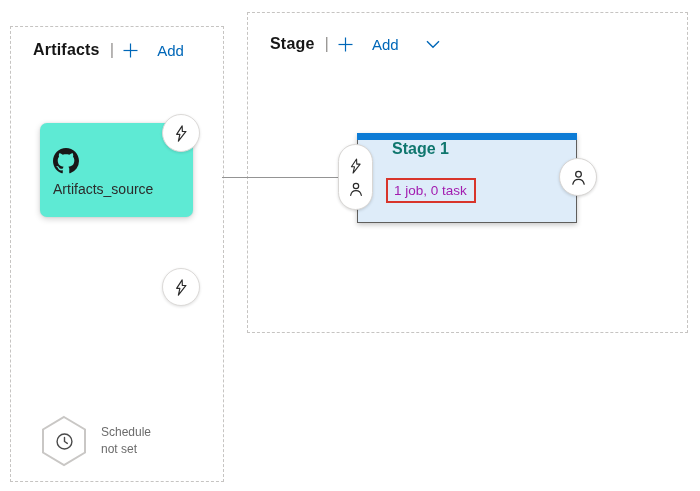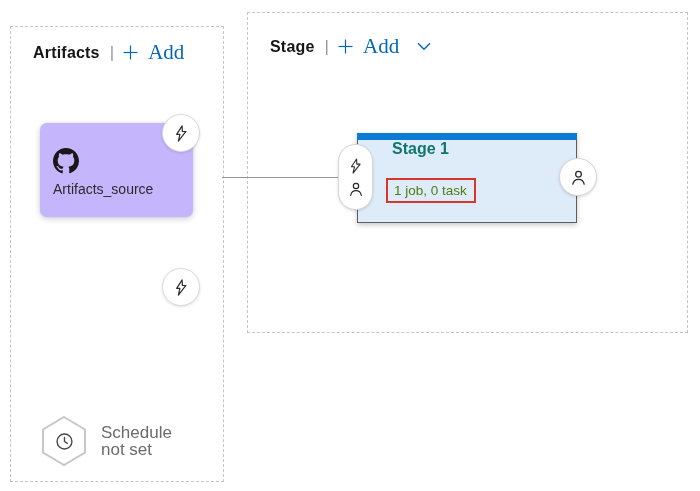--- a/index.html
+++ b/index.html
@@ -10,51 +10,51 @@
   }
   .panel { position:absolute; border:1px dashed #c6c4c2; background:#fff; }
   .panel-artifacts { left:10px; top:26px; width:214px; height:456px; }
   .panel-stages   { left:247px; top:12px; width:441px; height:321px; }
 
   .panel-header { display:flex; align-items:center; }
   .panel-artifacts .panel-header { padding:13px 0 0 22px; }
   .panel-stages   .panel-header { padding:21px 0 0 22px; }
   .panel-title { font-size:16px; font-weight:600; color:#161616; letter-spacing:.2px; }
   .divider { color:#9a9896; font-size:17px; font-weight:300; margin:0 9px 0 10px; }
-  .add-btn { display:flex; align-items:center; gap:10px; background:none; border:none;
-             padding:0; color:#0067b8; font-family:Liberation Serif, serif; font-size:21px; cursor:pointer; }
+  .add-btn { display:flex; align-items:center; gap:19px; background:none; border:none;
+             padding:0; color:#0067b8; font-family:Liberation Sans, sans-serif; font-size:15px; cursor:pointer; }
   .chev { display:flex; margin-left:8px; }
 
-  .artifact-card { position:absolute; width:153px; height:94px; background:#c4b5fd; border-radius:7px;
+  .artifact-card { position:absolute; width:153px; height:94px; background:#5eead4; border-radius:7px;
     box-shadow:0 0 2px rgba(0,0,0,.10), 0 2px 6px rgba(0,0,0,.18); cursor:pointer; }
   .card-1 { left:40px; top:123px; }
   .card-2 { left:40px; top:277px; }
   .card-icon  { position:absolute; left:13px; top:25px; display:flex; }
   .card-label { position:absolute; left:13px; top:58px; font-size:14px; color:#2b2b2b; white-space:nowrap; }
 
   .badge { position:absolute; width:38px; height:38px; border-radius:50%; background:#fff;
     border:1px solid #dcdad8; box-shadow:0 1px 3px rgba(0,0,0,.12);
     display:flex; align-items:center; justify-content:center; cursor:pointer; z-index:3; }
   .badge-1 { left:162px; top:114px; }
   .badge-2 { left:162px; top:268px; }
 
   .schedule { position:absolute; left:40px; top:415px; display:flex; align-items:center; gap:13px; cursor:pointer; }
   .hex-wrap { position:relative; width:48px; height:52px; display:flex; align-items:center; justify-content:center; }
   .hex-svg { position:absolute; left:0; top:0; }
   .clock { position:relative; display:flex; }
-  .schedule-text { font-size:17px; color:#6b6b6b; line-height:17px; }
+  .schedule-text { font-size:12px; color:#6b6b6b; line-height:17px; }
 
   .connector { position:absolute; left:222px; top:177px; width:122px; height:0; border-top:1px solid #949494; }
 
   .stage-card { position:absolute; left:357px; top:133px; width:220px; height:90px;
     background:#deecf9; border:1px solid #5f5e5c; box-shadow:0 2px 5px rgba(0,0,0,.22); cursor:pointer; z-index:1; }
   .stage-topbar { position:absolute; left:-1px; top:-1px; width:calc(100% + 2px); height:7px; background:#0c7bd5; }
   .stage-name { position:absolute; left:34px; top:6px; font-size:16px; font-weight:700; color:#0f766e; white-space:nowrap; }
   .jobs-box { position:absolute; left:28px; top:44px; border:2px solid #d8352b; padding:1px 7px 2px 6px; }
-  .jobs-link { font-size:13.5px; color:#4d7c0f; text-decoration:none; white-space:nowrap; cursor:pointer; }
+  .jobs-link { font-size:13.5px; color:#a21caf; text-decoration:none; white-space:nowrap; cursor:pointer; }
 
   .pre-pill { position:absolute; left:338px; top:144px; width:35px; height:66px; border-radius:18px;
     background:#fff; border:1px solid #d8d6d4; box-shadow:0 1px 3px rgba(0,0,0,.15);
     display:flex; flex-direction:column; align-items:center; justify-content:center; gap:7px; cursor:pointer; z-index:2; }
   .post-circle { position:absolute; left:559px; top:158px; width:38px; height:38px; border-radius:50%;
     background:#fff; border:1px solid #d8d6d4; box-shadow:0 1px 3px rgba(0,0,0,.15);
     display:flex; align-items:center; justify-content:center; cursor:pointer; z-index:2; }
 </style>
 </head>
 <body>

